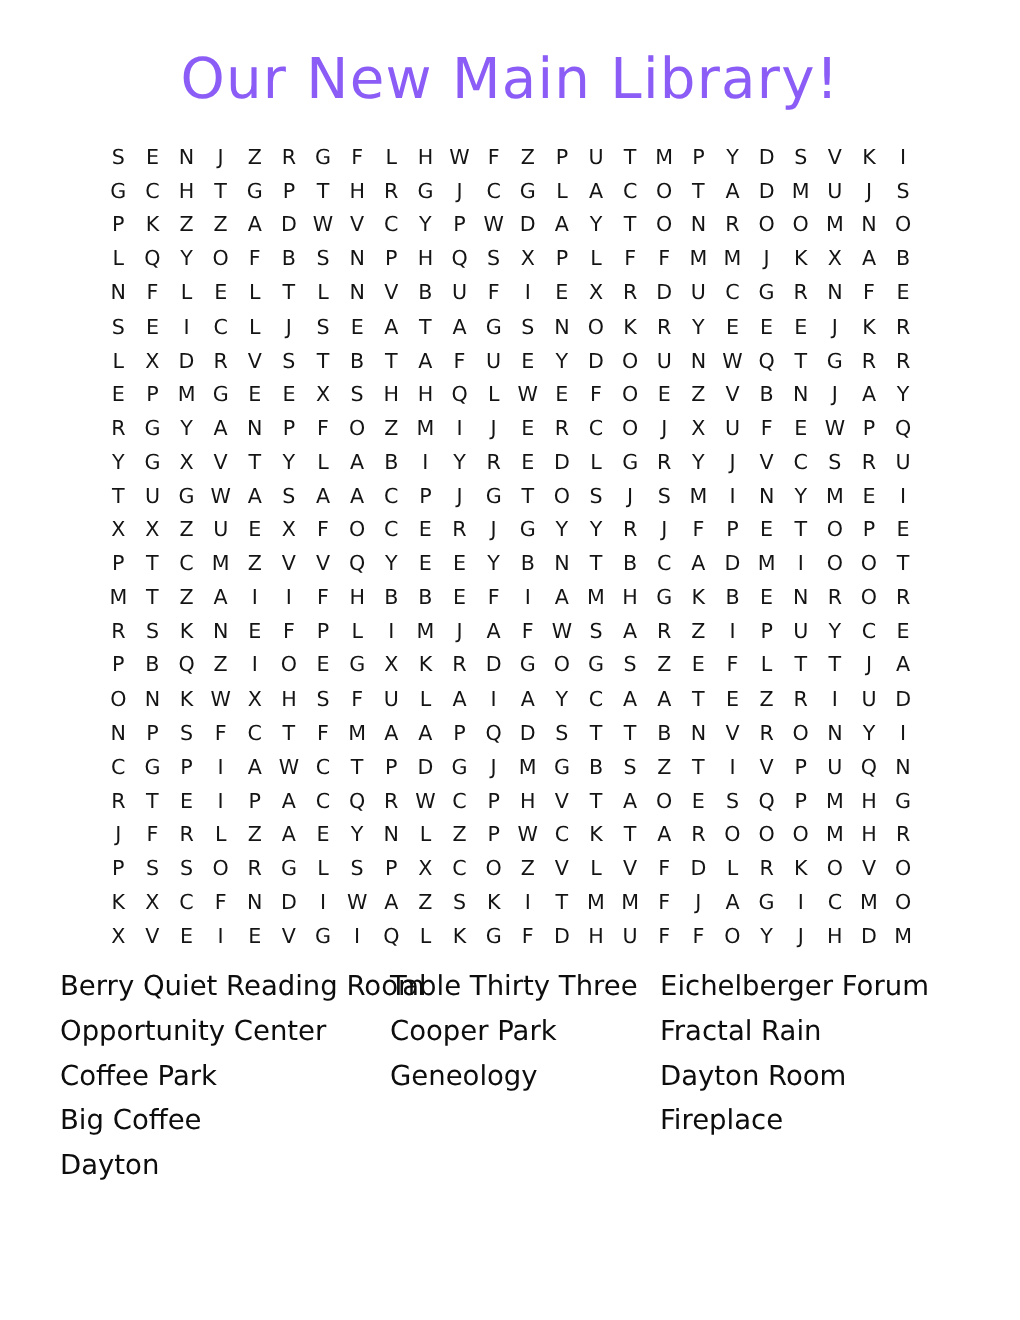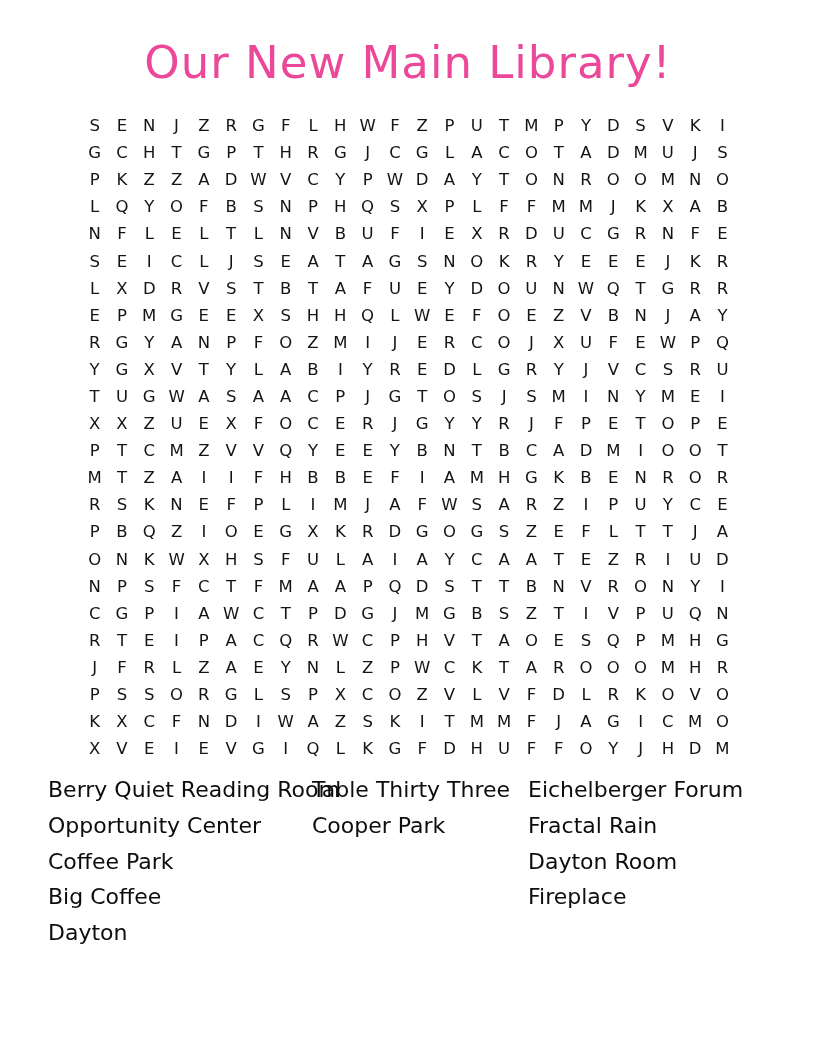--- a/index.html
+++ b/index.html
@@ -16,21 +16,21 @@
     overflow: hidden;
   }
   .title {
     position: absolute;
     top: 36px; left: 0;
     width: 100%;
     text-align: center;
     font-size: 45px;
     font-weight: 500;
     letter-spacing: 1px;
-    color: #ec4899;
+    color: #8b5cf6;
   }
   .grid {
     position: absolute;
     left: 81px; top: 112px;
   }
   .grid-row {
     display: grid;
     grid-template-columns: repeat(24, 27.3px);
     height: 27.1px;
   }
@@ -699,20 +699,21 @@
     <div class="word-col word-col-0">
         <div class="word-item">Berry Quiet Reading Room</div>
         <div class="word-item">Opportunity Center</div>
         <div class="word-item">Coffee Park</div>
         <div class="word-item">Big Coffee</div>
         <div class="word-item">Dayton</div>
       </div>
     <div class="word-col word-col-1">
         <div class="word-item">Table Thirty Three</div>
         <div class="word-item">Cooper Park</div>
+        <div class="word-item">Geneology</div>
       </div>
     <div class="word-col word-col-2">
         <div class="word-item">Eichelberger Forum</div>
         <div class="word-item">Fractal Rain</div>
         <div class="word-item">Dayton Room</div>
         <div class="word-item">Fireplace</div>
       </div>
   </div>
 </div>
 

